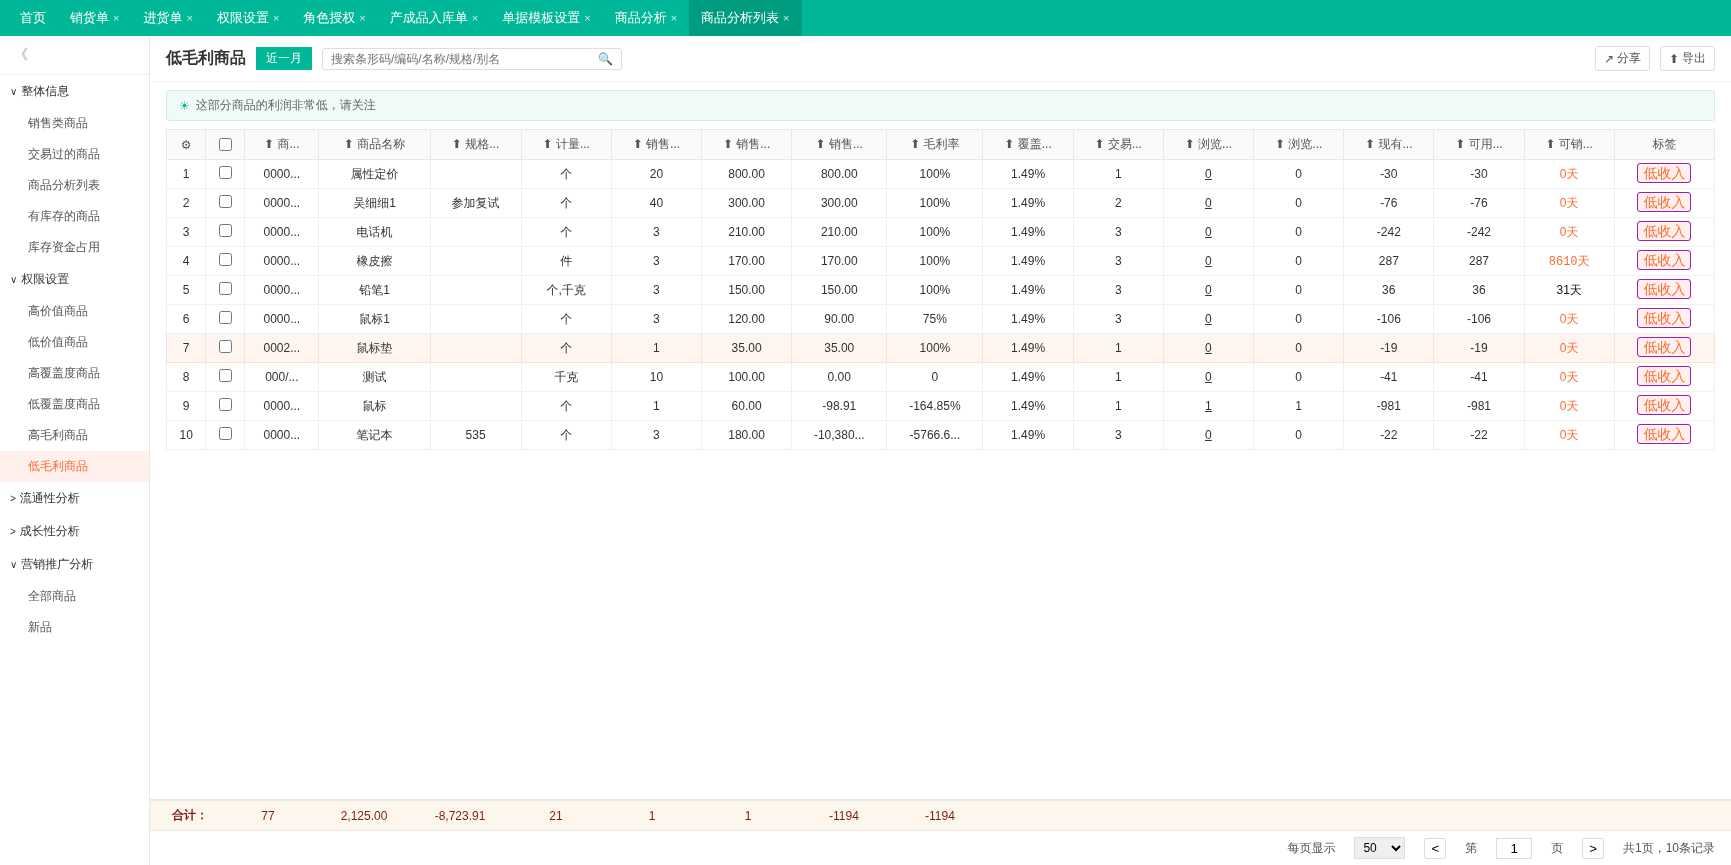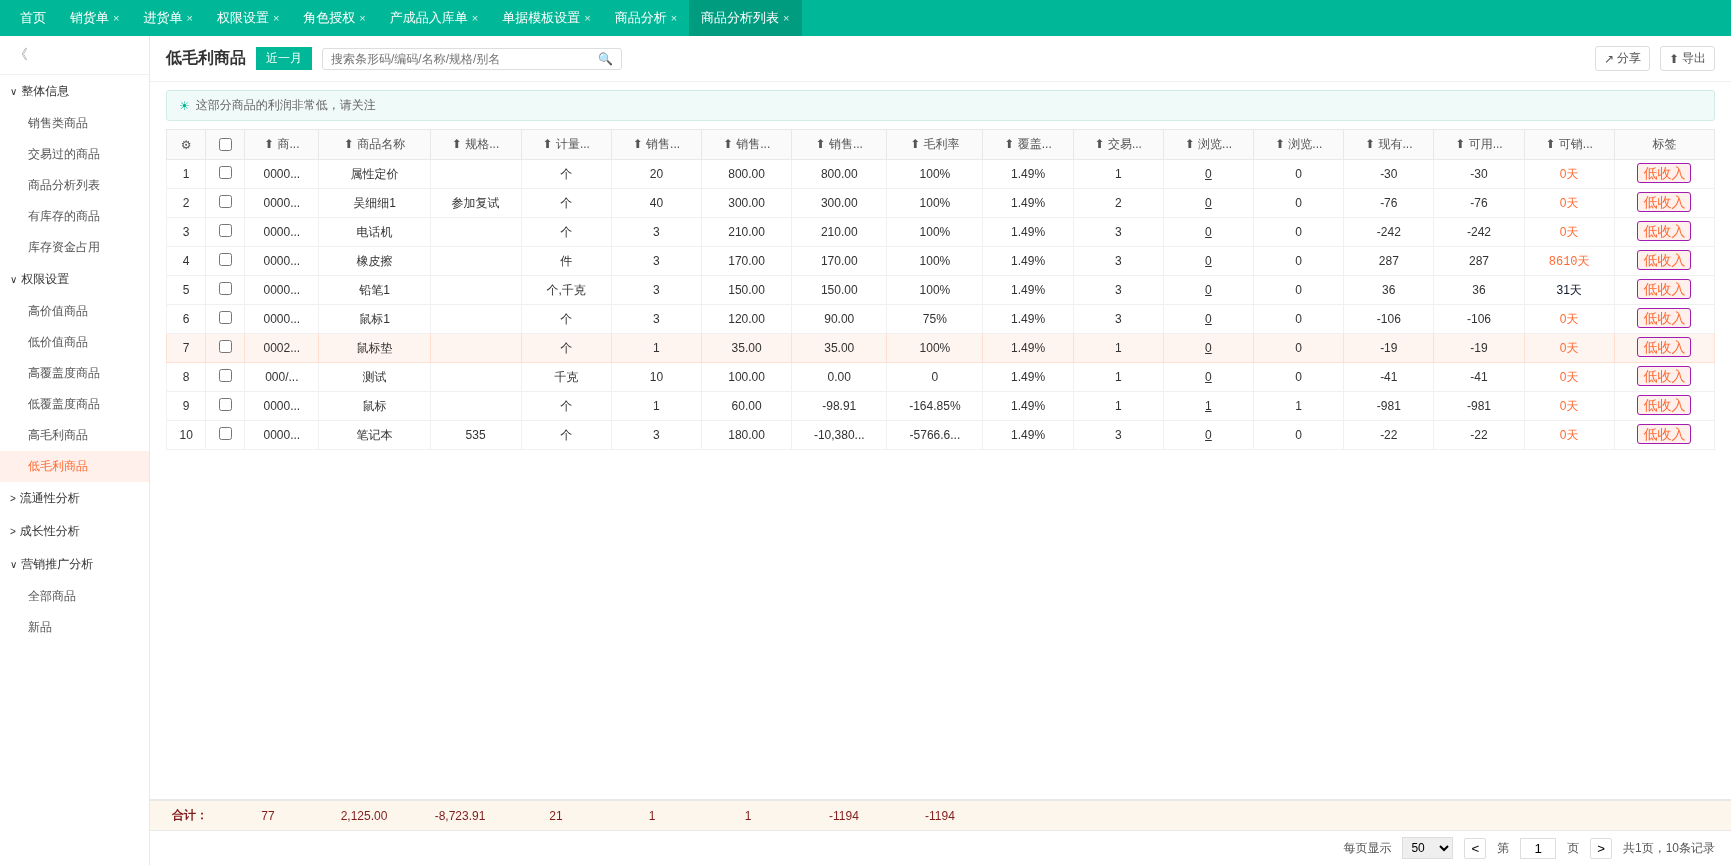--- a/index.html
+++ b/index.html
@@ -209,21 +209,21 @@
     }
 
     
     .pagination-bar {
       background: #fff;
       border-top: 1px solid #e8e8e8;
       padding: 6px 16px;
       display: flex;
       align-items: center;
       justify-content: flex-end;
-      gap: 11px;
+      gap: 19px;
       font-size: 12px;
       color: #555;
     }
     .pagination-bar select {
       border: 1px solid #ddd;
       padding: 2px 4px;
       font-size: 12px;
     }
     .pagination-bar .page-nav-btn {
       border: 1px solid #ddd;

